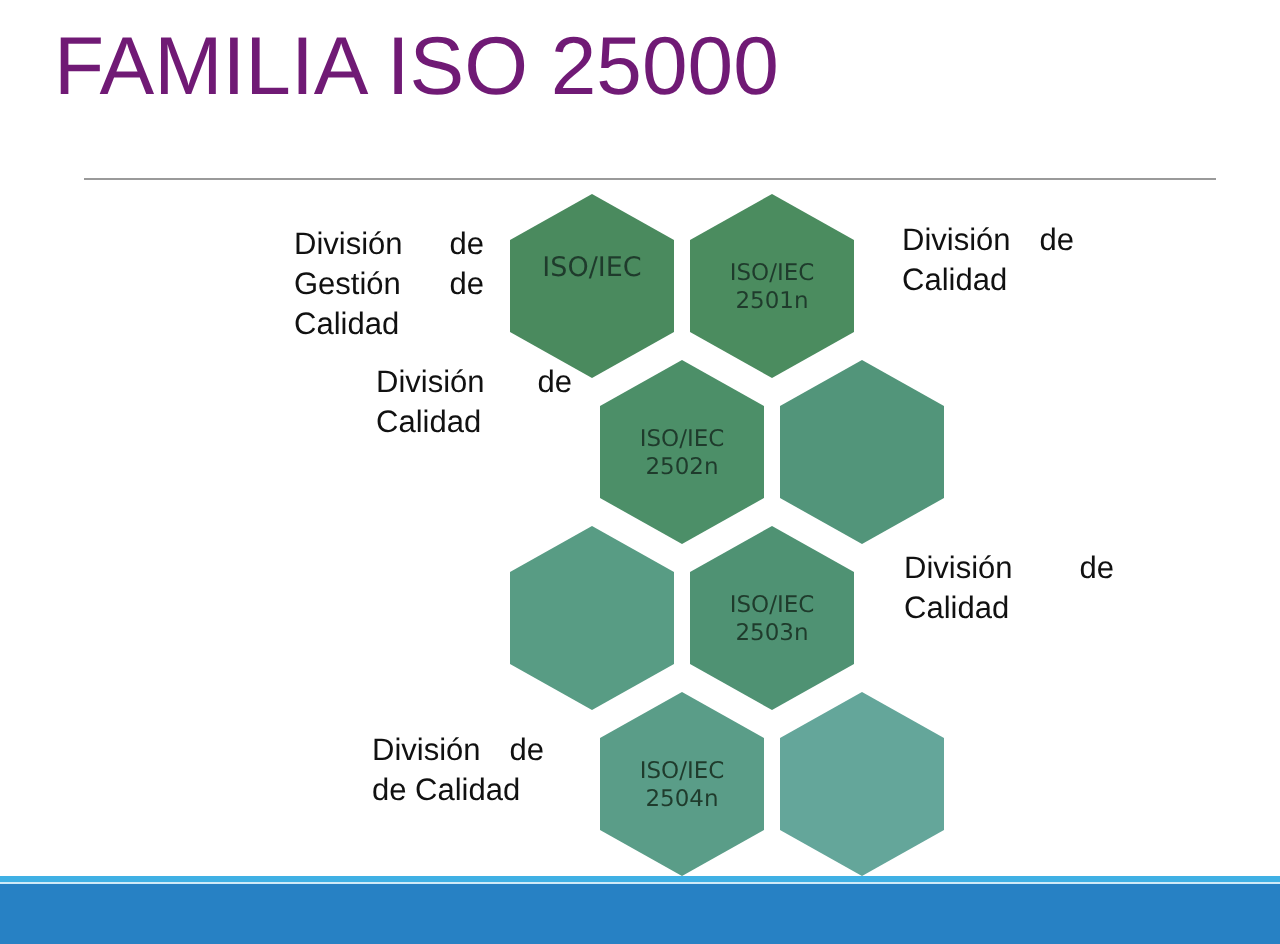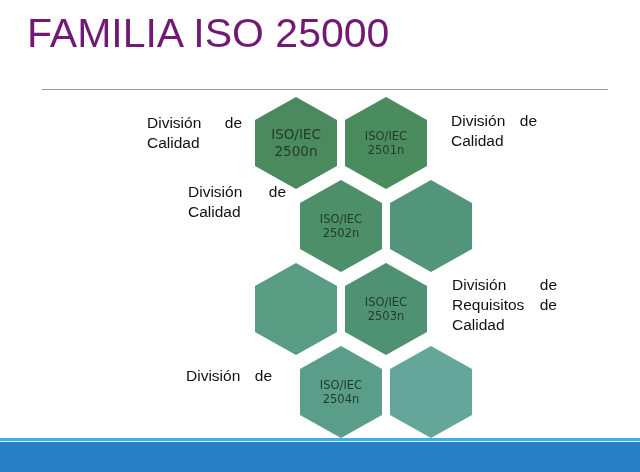--- a/index.html
+++ b/index.html
@@ -54,59 +54,59 @@
   <polygon points="341,180 382,203 382,249 341,272 300,249 300,203" fill="#4c8f68"></polygon>
   <polygon points="431,180 472,203 472,249 431,272 390,249 390,203" fill="#52957a"></polygon>
   <polygon points="296,263 337,286 337,332 296,355 255,332 255,286" fill="#589c84"></polygon>
   <polygon points="386,263 427,286 427,332 386,355 345,332 345,286" fill="#4f9273"></polygon>
   <polygon points="341,346 382,369 382,415 341,438 300,415 300,369" fill="#5a9d88"></polygon>
   <polygon points="431,346 472,369 472,415 431,438 390,415 390,369" fill="#64a69a"></polygon>
 </svg>
 
 <div class="hex-text big" style="left:256px; top:126px;">
   <div>ISO/IEC</div>
-  <div>2500n</div>
 </div>
 <div class="hex-text small" style="left:346px; top:129px;">
   <div>ISO/IEC</div>
   <div>2501n</div>
 </div>
 <div class="hex-text small" style="left:301px; top:212px;">
   <div>ISO/IEC</div>
   <div>2502n</div>
 </div>
 <div class="hex-text small" style="left:346px; top:295px;">
   <div>ISO/IEC</div>
   <div>2503n</div>
 </div>
 <div class="hex-text small" style="left:301px; top:378px;">
   <div>ISO/IEC</div>
   <div>2504n</div>
 </div>
 
 <div class="label" style="left:147px; top:113px; width:95px;">
   <span class="ln">División de</span>
+  <span class="ln">Gestión de</span>
   <span class="ln last">Calidad</span>
 </div>
 
 <div class="label" style="left:451px; top:111px; width:86px;">
   <span class="ln">División de</span>
   <span class="ln last">Calidad</span>
 </div>
 
 <div class="label" style="left:188px; top:182px; width:98px;">
   <span class="ln">División de</span>
   <span class="ln last">Calidad</span>
 </div>
 
 <div class="label" style="left:452px; top:275px; width:105px;">
   <span class="ln">División de</span>
-  <span class="ln">Requisitos de</span>
   <span class="ln last">Calidad</span>
 </div>
 
 <div class="label" style="left:186px; top:366px; width:86px;">
   <span class="ln">División de</span>
+  <span class="ln last">de Calidad</span>
 </div>
 
 <div class="footer-line"></div>
 <div class="footer-white"></div>
 <div class="footer"></div>
 
 </body></html>

